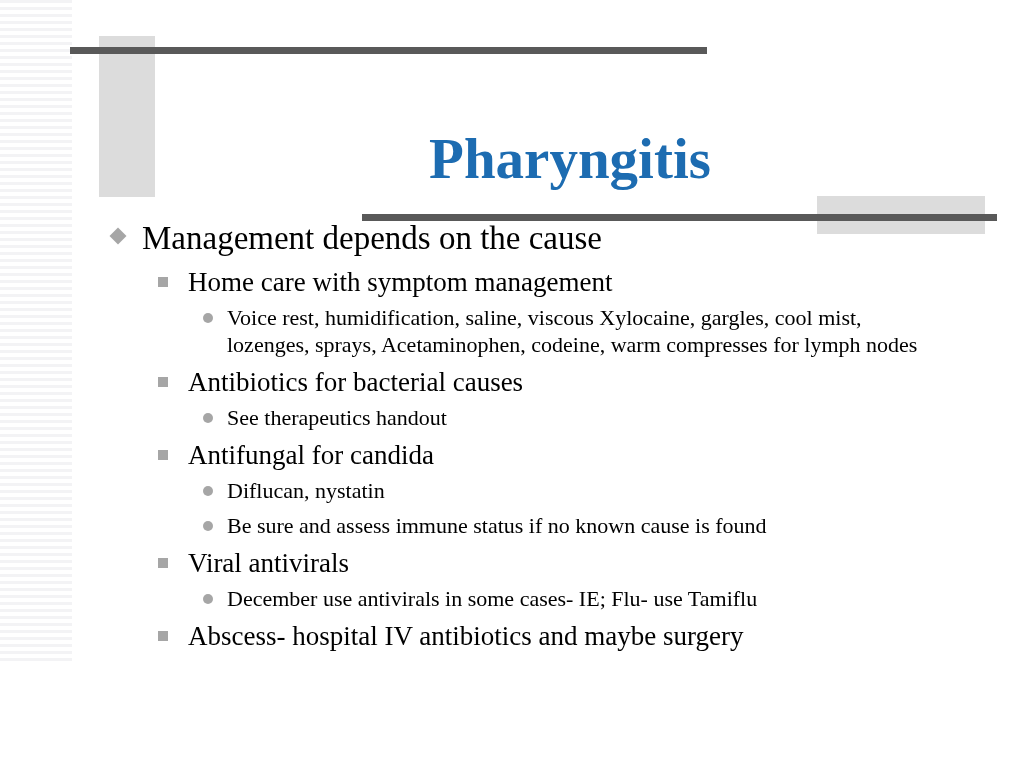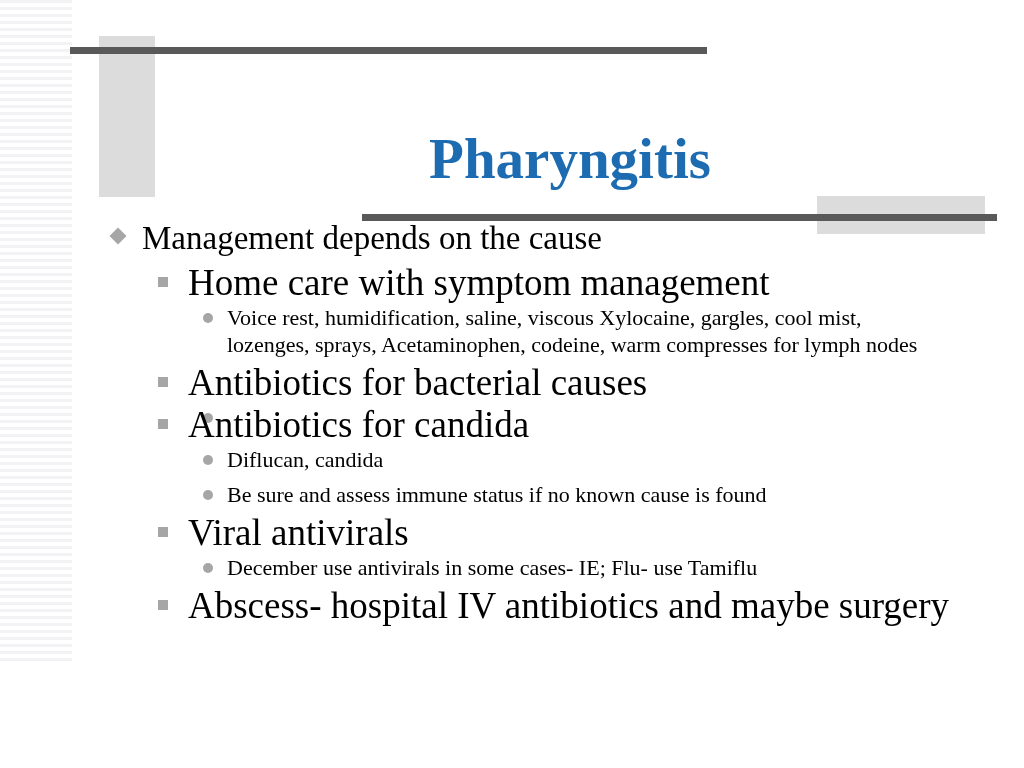--- a/index.html
+++ b/index.html
@@ -134,21 +134,21 @@
   .lvl2 .bullet-glyph {
     left: 158px;
     top: 12px;
     width: 10px;
     height: 10px;
     background: #a6a6a6;
   }
   .lvl2 .bullet-text {
     margin-left: 188px;
     padding-right: 16px;
-    font-size: 37px;
+    font-size: 27px;
     line-height: 35px;
   }
 
   
   .lvl3 { margin-top: 4px; }
   .lvl3 .bullet-glyph {
     left: 203px;
     top: 9px;
     width: 10px;
     height: 10px;
@@ -197,30 +197,31 @@
       <span class="bullet-text">Voice rest, humidification, saline, viscous Xylocaine, gargles, cool mist, lozenges, sprays, Acetaminophen, codeine, warm compresses for lymph nodes</span>
     </div>
 
     <div class="bullet-row lvl2 tight">
       <span class="bullet-glyph"></span>
       <span class="bullet-text">Antibiotics for bacterial causes</span>
     </div>
 
     <div class="bullet-row lvl3">
       <span class="bullet-glyph"></span>
-    </div>
-
-    <div class="bullet-row lvl2 tight">
-      <span class="bullet-glyph"></span>
-      <span class="bullet-text">Antibiotics for candida</span>
-    </div>
-
-    <div class="bullet-row lvl3">
-      <span class="bullet-glyph"></span>
-      <span class="bullet-text">Diflucan, candida</span>
+      <span class="bullet-text">See therapeutics handout</span>
+    </div>
+
+    <div class="bullet-row lvl2 tight">
+      <span class="bullet-glyph"></span>
+      <span class="bullet-text">Antifungal for candida</span>
+    </div>
+
+    <div class="bullet-row lvl3">
+      <span class="bullet-glyph"></span>
+      <span class="bullet-text">Diflucan, nystatin</span>
     </div>
 
     <div class="bullet-row lvl3 tight">
       <span class="bullet-glyph"></span>
       <span class="bullet-text">Be sure and assess immune status if no known cause is found</span>
     </div>
 
     <div class="bullet-row lvl2 tight">
       <span class="bullet-glyph"></span>
       <span class="bullet-text">Viral antivirals</span>

